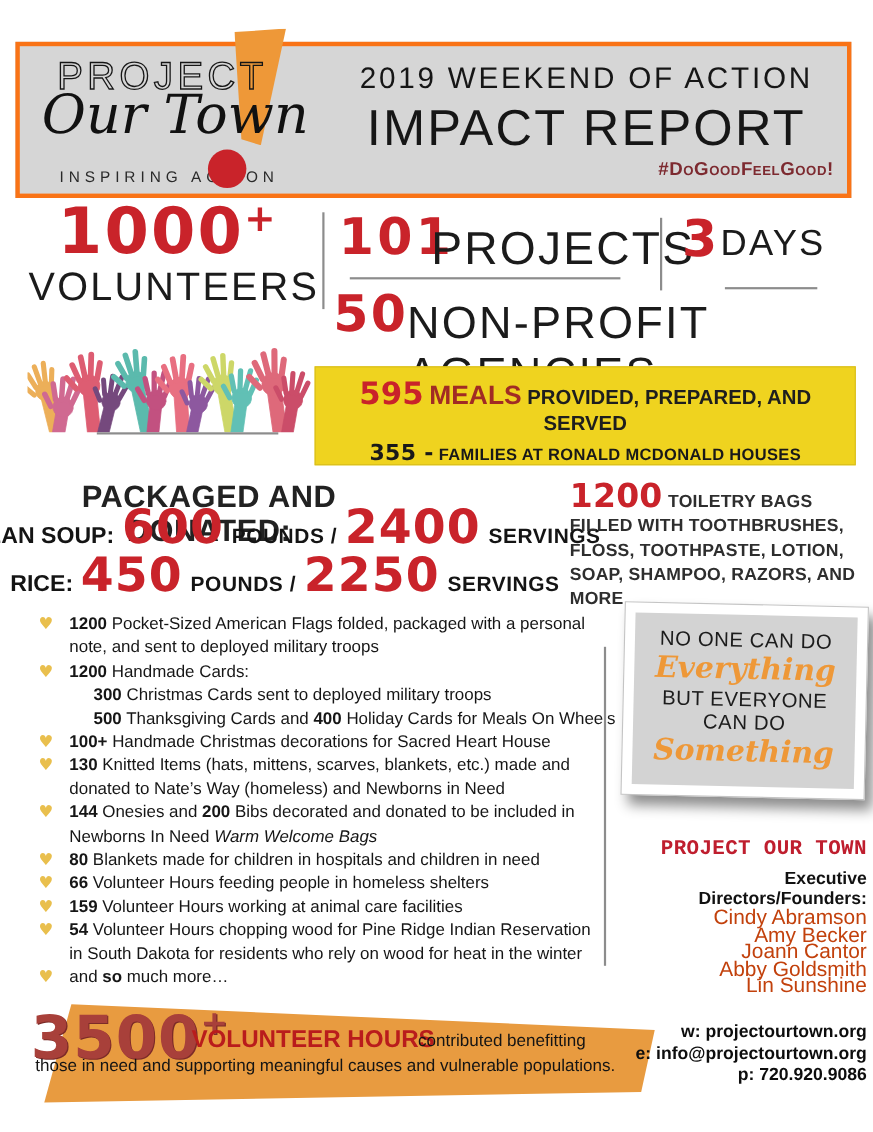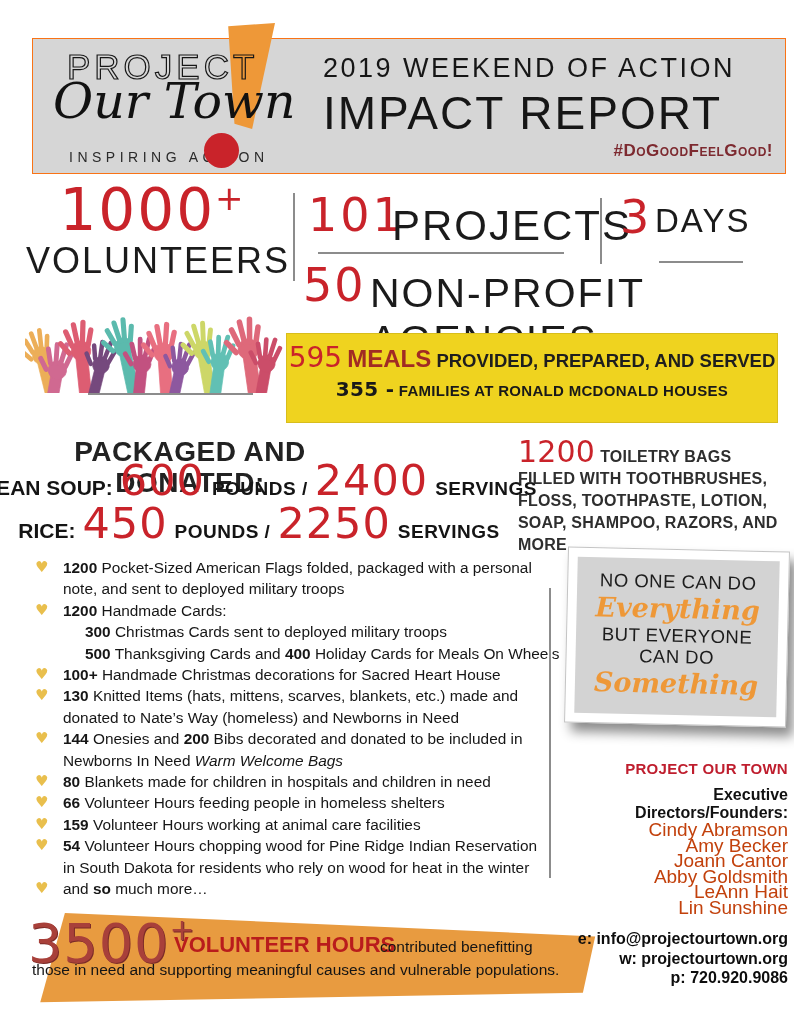--- a/index.html
+++ b/index.html
@@ -2,41 +2,41 @@
 <html style="--accent-red: #c9232a; --maroon-red: #7d2a30; --meals-red: #a12b24; --yellow-box: #efd31f; --orange-script: #ee9838; --banner-orange: #e89b40; --banner-red: #a8403a; --header-gray: #d6d6d6; --quote-gray: #d3d3d3; --heart-gold: #e9bf4d; --team-red: #bf1e2e;"><head>
 <meta charset="utf-8">
 <title>Impact Report</title>
 <style>
   html,body{margin:0;padding:0;background:#ffffff;}
   .page{position:relative;width:794px;height:1029px;background:#fff;overflow:hidden;
         font-family:"Liberation Sans",sans-serif;color:#1a1a1a;}
   .abs{position:absolute;}
 
   
-  .header-bar{position:absolute;left:32px;top:38px;width:752px;height:134px;
-              background:var(--header-gray,#d6d6d6);border:1px solid #f97316;}
+  .header-bar{position:absolute;left:14px;top:38px;width:752px;height:134px;
+              background:var(--header-gray,#d6d6d6);border:4px solid #f97316;}
   .logo-project{position:absolute;left:34px;top:8px;font-size:35px;letter-spacing:4px;
                 color:transparent;-webkit-text-stroke:1.2px #161616;font-weight:400;z-index:4;}
   .logo-script{position:absolute;left:20px;top:34px;font-family:"DejaVu Serif",serif;
                font-style:italic;font-size:49px;color:#111;z-index:4;}
   .logo-tagline{position:absolute;left:36px;top:110px;font-size:14px;letter-spacing:4.5px;
                 color:#2a2a2a;z-index:2;}
   .excl-mark{position:absolute;left:190px;top:-16px;width:52px;height:106px;z-index:3;
              background:var(--orange-script,#ee9838);
              clip-path:polygon(10% 3%,100% 0%,56% 100%,22% 95%);}
   .red-dot{position:absolute;left:171px;top:94px;width:35px;height:35px;border-radius:50%;
            background:var(--accent-red,#c9232a);z-index:3;}
-  .hdr-right{position:absolute;left:290px;top:0;width:450px;height:102px;}
+  .hdr-right{position:absolute;left:290px;top:0;width:450px;height:102px;text-align:center;}
   .hdr-title1{margin-top:14px;font-size:27px;letter-spacing:2.5px;color:#161616;}
   .hdr-title2{margin-top:2px;font-size:46px;letter-spacing:2px;color:#161616;}
   .hdr-hashtag{position:absolute;right:12px;top:102px;font-size:17px;font-weight:bold;
                font-variant:small-caps;color:var(--maroon-red,#7d2a30);letter-spacing:.5px;}
 
   
-  .num{font-family:"DejaVu Sans",sans-serif;font-weight:normal;color:var(--accent-red,#c9232a);}
+  .num{font-family:"DejaVu Sans",sans-serif;font-weight:bold;color:var(--accent-red,#c9232a);}
   .thin-caps{color:#1b1b1b;letter-spacing:2px;}
   .stat-vol-value{left:30px;top:176px;width:245px;text-align:center;font-size:58px;letter-spacing:2px;}
   .stat-vol-value .plus{font-size:34px;vertical-align:20px;}
   .stat-vol-label{left:26px;top:240px;width:253px;text-align:center;font-size:36px;}
   .vdiv{background:#8c8c8c;width:1.5px;}
   .hline{background:#8c8c8c;height:1.5px;}
   .stat-proj-value{left:308px;top:188px;font-size:46px;letter-spacing:3px;}
   .stat-proj-label{left:392px;top:202px;font-size:42px;}
   .stat-days-value{left:620px;top:190px;font-size:46px;}
   .stat-days-label{left:655px;top:202px;font-size:33px;}
@@ -83,21 +83,21 @@
               border:1px solid #c4c4c4;box-sizing:border-box;padding:9px;
               transform:rotate(1.3deg);box-shadow:7px 9px 12px rgba(0,0,0,.45);}
   .quote-inner{width:100%;height:100%;background:var(--quote-gray,#d3d3d3);text-align:center;
                box-sizing:border-box;padding-top:12px;}
   .quote-plain{font-size:18.5px;color:#1c1c1c;letter-spacing:.5px;line-height:21px;}
   .quote-script{font-family:"DejaVu Serif",serif;font-style:italic;font-weight:bold;
                 font-size:27px;color:var(--orange-script,#ee9838);line-height:33px;}
 
   
   .team{left:560px;top:760px;width:228px;text-align:right;}
-  .team-title{font-size:15px;font-weight:bold;color:var(--team-red,#bf1e2e);letter-spacing:.3px;}
+  .team-title{font-size:19px;font-weight:bold;color:var(--team-red,#bf1e2e);letter-spacing:.3px;font-family:Liberation Mono, monospace;}
   .team-role{font-size:16px;font-weight:bold;color:#111;margin-top:9px;}
   .team-name{font-size:19px;color:#c2410c;line-height:15.6px;}
 
   
   .banner{left:38px;top:911px;width:560px;height:94px;background:var(--banner-orange,#e89b40);
           clip-path:polygon(4.8% 2%,99.5% 27%,97.3% 87%,0.4% 97%);}
   .banner-value{left:28px;top:912px;font-size:54px;letter-spacing:1px;z-index:2;
                 color:var(--banner-red,#a8403a);text-shadow:1px 1px 0 #7c2b28;}
   .banner-value .plus{font-size:30px;vertical-align:22px;}
   .banner-head{left:174px;top:932px;font-size:22px;font-weight:800;color:#b91c1c;z-index:2;}
@@ -263,29 +263,28 @@
     </div>
   </div>
 
   <div class="abs team">
     <div class="team-title">PROJECT OUR TOWN</div>
     <div class="team-role">Executive Directors/Founders:</div>
     <div class="team-name">Cindy Abramson</div>
     <div class="team-name">Amy Becker</div>
     <div class="team-name">Joann Cantor</div>
     <div class="team-name">Abby Goldsmith</div>
-    <div class="team-name">LeAnn Hait</div>
     <div class="team-name">Lin Sunshine</div>
   </div>
 
   <div class="abs banner"></div>
   <div class="abs num banner-value"><span>3500</span><span class="plus">+</span></div>
   <div class="abs banner-head">VOLUNTEER HOURS</div>
   <div class="abs banner-t1">contributed benefitting</div>
   <div class="abs banner-t2">those in need and supporting meaningful causes and vulnerable populations.</div>
 
   <div class="abs contact">
+    <div>w: projectourtown.org</div>
     <div>e: info@projectourtown.org</div>
-    <div>w: projectourtown.org</div>
     <div>p: 720.920.9086</div>
   </div>
 
 </div>
 
 </body></html>

